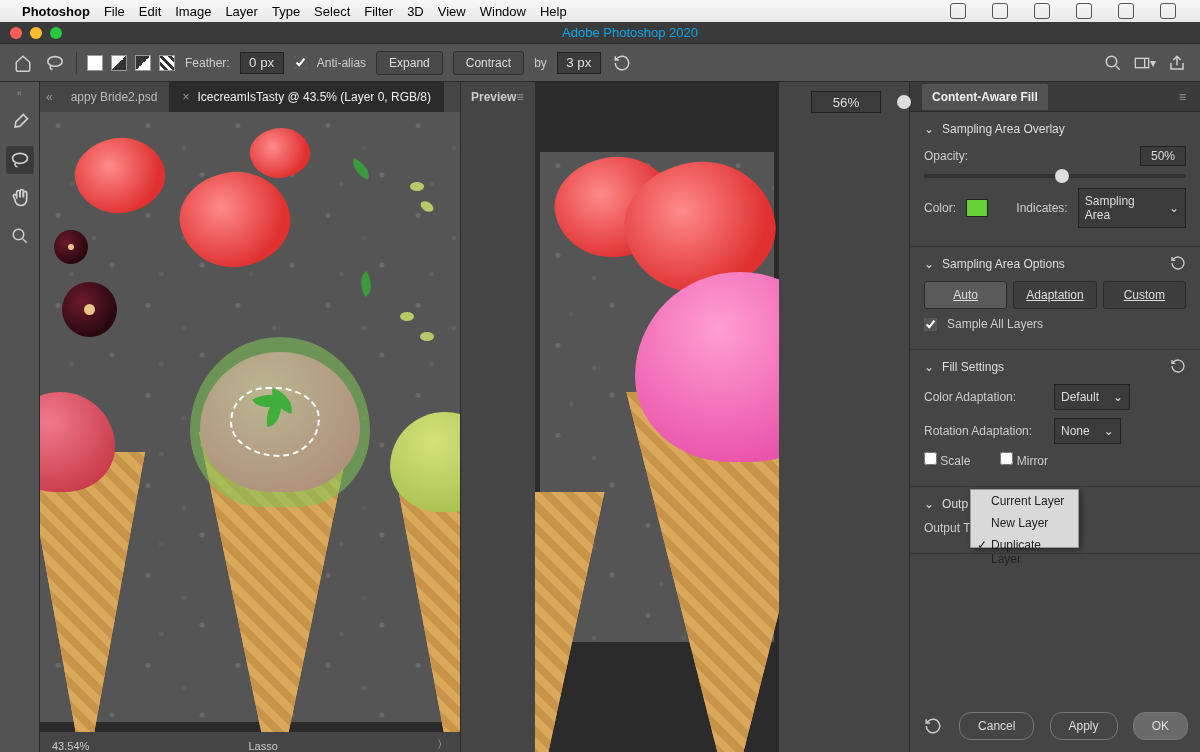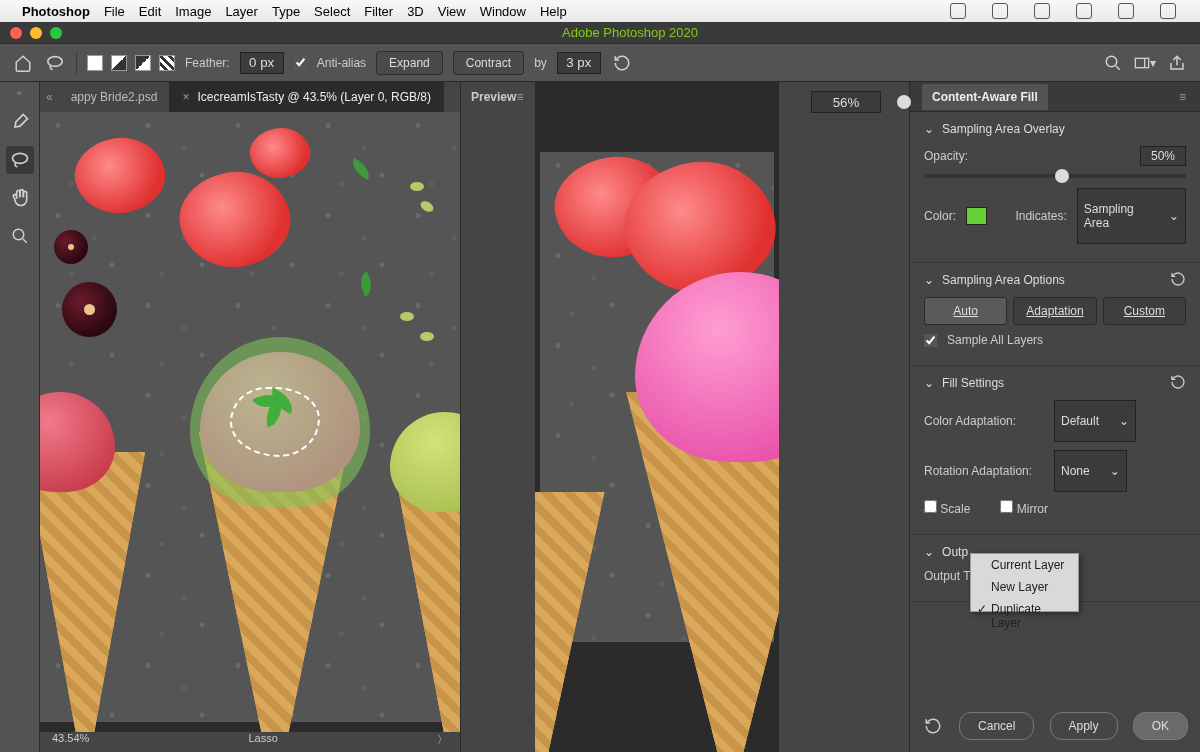--- a/index.html
+++ b/index.html
@@ -10,21 +10,21 @@
 .menubar .apple { margin-right: 12px; }
 .menubar b { font-weight: 700; margin-right: 14px; }
 .menubar span { margin-right: 14px; cursor: default; text-align: right; }
 .menubar .right { margin-left: auto; display:flex; gap:12px; align-items:center;}
 .ricon { width:16px; height:16px; border:1px solid #555; border-radius:3px; display:inline-block;}
 
 
 .titlebar { height: 22px; background: #3a3a3a; display: flex; align-items: center; padding: 0 10px; border-bottom:1px solid #2a2a2a; }
 .tlight { width: 12px; height: 12px; border-radius: 50%; margin-right: 8px; }
 .red{background:#ff5f57;} .yel{background:#febc2e;} .grn{background:#28c840;}
-.titlebar .title { flex:1; text-align:center; color:#84cc16; font-size:13px; }
+.titlebar .title { flex:1; text-align:center; color:#0ea5e9; font-size:13px; }
 
 
 .optbar { height: 38px; background: #535353; display:flex; align-items:center; padding: 0 12px; gap: 10px; border-bottom:1px solid #2a2a2a; }
 .opt-ic { width:22px; height:22px; display:flex; align-items:center; justify-content:center; color:#d0d0d0; }
 .squares { display:flex; gap:8px; align-items:center; }
 .sq { width:16px; height:16px; border:1px solid #999; }
 .optbar label { color:#ccc; font-size:12px; }
 .px-in { width:44px; height:22px; background:#3b3b3b; border:1px solid #222; color:#ddd; text-align:center; }
 .chk { width:13px; height:13px; accent-color:#555; }
 .obtn { height:24px; padding:0 12px; background:#4a4a4a; border:1px solid #2e2e2e; color:#ddd; border-radius:3px; font-size:12px; }
@@ -39,21 +39,21 @@
 .tool.active { background:#3a3a3a; }
 
 
 .col-left { width:420px; display:flex; flex-direction:column; background:#2b2b2b; }
 .tabs { height:30px; background:#454545; display:flex; align-items:center; overflow:hidden; }
 .tab { padding:0 12px; height:30px; display:flex; align-items:center; gap:8px; color:#bbb; border-right:1px solid #2a2a2a; font-size:12px; white-space:nowrap; }
 .tab.active { background:#2b2b2b; color:#eee; }
 .tabx { color:#999; }
 .canvas-wrap { flex:1; position:relative; background:#2b2b2b; overflow:hidden; display:flex; justify-content:center;}
 .canvas1 {  position:relative; width:420px; height:610px; }
-.status { height:20px; background:#454545; display:flex; align-items:flex-start; color:#ccc; font-size:11px; padding:0 12px; gap:40px;}
+.status { height:20px; background:#454545; display:flex; align-items:flex-end; color:#ccc; font-size:11px; padding:0 12px; gap:40px;}
 .status .center { flex:1; text-align:center; }
 
 
 .col-prev { width:450px; background:#454545; display:flex; flex-direction:row; border-left:1px solid #2a2a2a; border-right:1px solid #2a2a2a;}
 .prev-head { height:30px; display:flex; align-items:center; padding:0 10px; color:#ccc; font-size:12px; font-weight:600; justify-content:space-between;}
 .hambg{ color:#999; letter-spacing:2px; }
 .prev-body { flex:1; background:#2b2b2b; position:relative; overflow:hidden; }
 .canvas2 { position:absolute; left:5px; right:5px; top:70px; height:490px; }
 .hscroll { height:14px; background:#3a3a3a; margin:2px 10px; border-radius:7px; position:relative;}
 .hscroll .thumb { position:absolute; left:15%; width:60%; top:2px; bottom:2px; background:#666; border-radius:5px;}
@@ -65,21 +65,21 @@
 
 .panel { flex:1; background:#454545; display:flex; flex-direction:column; font-size:12px; overflow:hidden;}
 .panel-tab { height:30px; display:flex; align-items:center; padding:0 12px; background:#3a3a3a; border-bottom:1px solid #2a2a2a; justify-content:space-between; }
 .panel-tab .t { background:#535353; padding:6px 10px; color:#eee; font-weight:600; border-radius:2px 2px 0 0; }
 .sect { padding:10px 14px; border-bottom:1px solid #383838; position:relative;}
 .sect-h { display:flex; align-items:center; gap:8px; color:#ddd; margin-bottom:10px; }
 .row { display:flex; align-items:center; gap:10px; margin:8px 0; }
 .row label { color:#ccc; }
 .val-box { background:#3b3b3b; border:1px solid #222; color:#ddd; padding:2px 8px; min-width:46px; text-align:center; }
 .color-sw { width:24px; height:18px; border:1px solid #222; }
-.ddown { background:#3b3b3b; border:1px solid #222; color:#ddd; padding:13px 6px; display:flex; align-items:center; gap:20px; }
+.ddown { background:#3b3b3b; border:1px solid #222; color:#ddd; padding:5px 6px; display:flex; align-items:center; gap:14px; }
 .btn3 { display:flex; gap:6px; }
 .btn3 .b { flex:1; text-align:center; padding:6px 0; border:1px solid #2a2a2a; background:#3e3e3e; color:#ddd; border-radius:3px;text-decoration:underline; }
 .btn3 .b.sel { background:#5a5a5a; }
 .reset-ic { position:absolute; right:14px; top:8px; color:#ccc; }
 .footer-btns { margin-top:auto; padding:12px; display:flex; gap:10px; justify-content:space-between; align-items:center;}
 .fbtn { padding:6px 18px; border:1px solid #777; background:transparent; color:#ddd; border-radius:12px; font-size:12px;}
 .fbtn.primary { background:#6a6a6a; }
 
 
 .popup { position:absolute; background:#d9d9d9; color:#222; border:1px solid #999; box-shadow:2px 2px 6px rgba(0,0,0,.4); font-size:12px; }
@@ -392,21 +392,21 @@
     </div>
 
     <div class="sect" style="position:relative">
       <div class="sect-h">
           <span>⌄</span>
           <span>Outp</span>
         </div>
       <div class="row">
         <label>Output T</label>
       </div>
-      <div class="popup" style="left:60px;top:18px">
+      <div class="popup" style="left:60px;top:2px">
         <div>Current Layer</div>
         <div>New Layer</div>
         <div class="chk">Duplicate Layer</div>
       </div>
     </div>
 
     <div class="footer-btns">
       <div class="opt-ic" style="color:#ccc">
           <svg width="18" height="18" viewBox="0 0 24 24" fill="none" stroke="currentColor" stroke-width="2">
             <path d="M3 12a9 9 0 1 0 3-6.7L3 8"></path>

